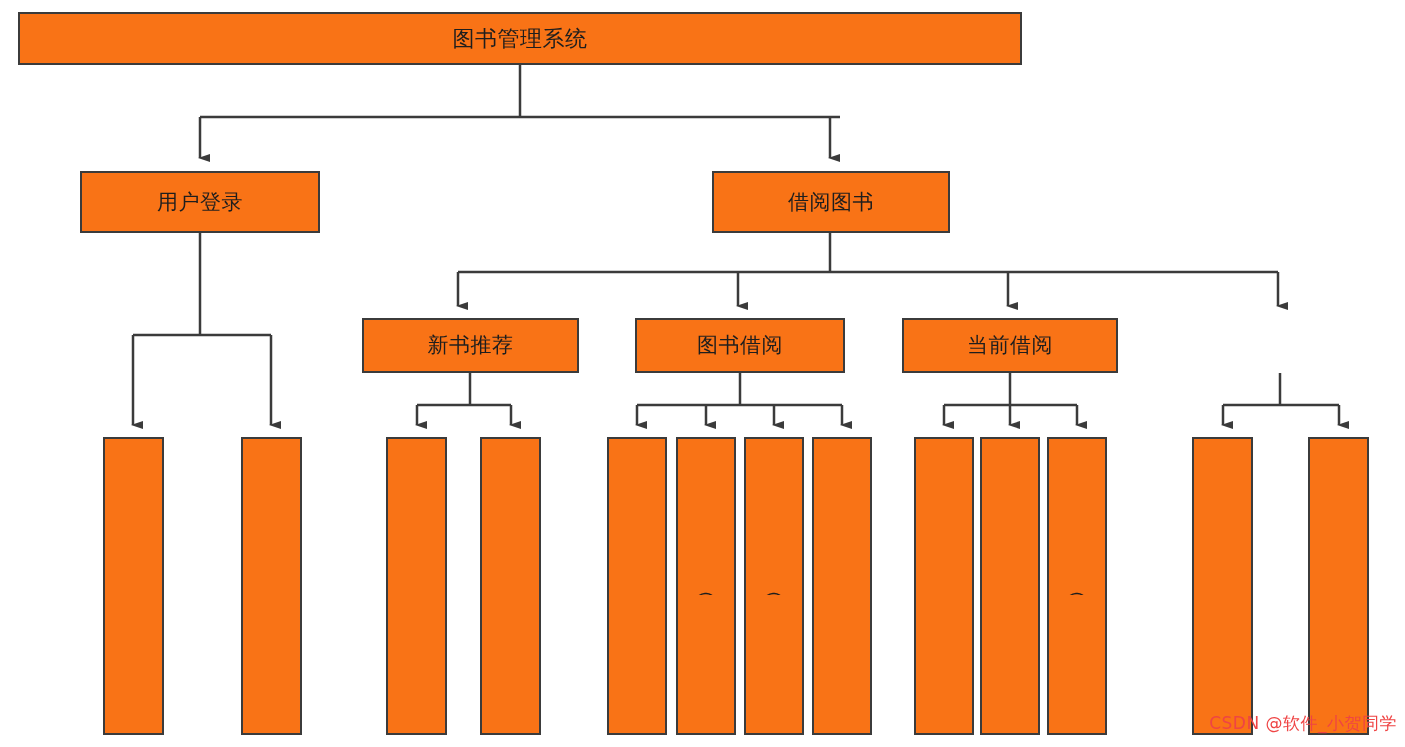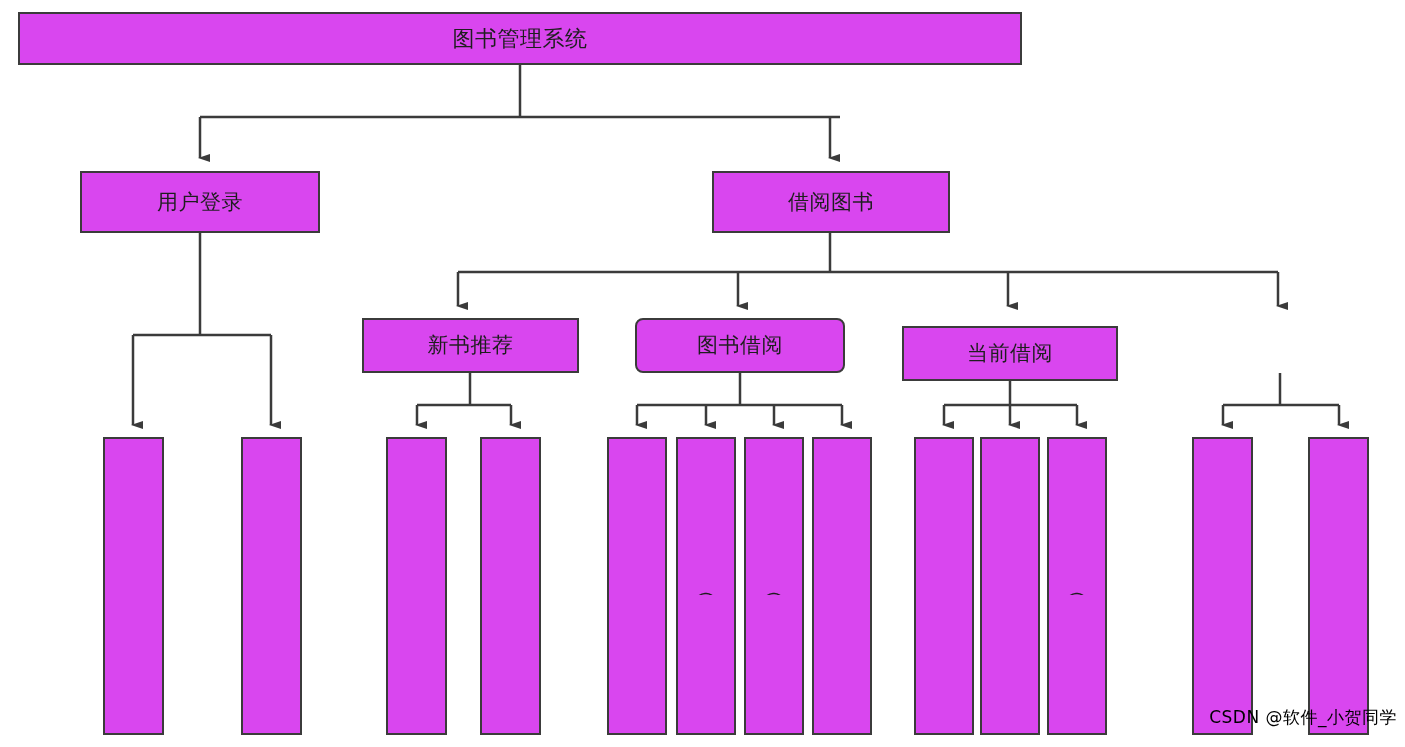--- a/index.html
+++ b/index.html
@@ -22,21 +22,21 @@
     left: 0;
     top: 0;
     width: 1405px;
     height: 747px;
     pointer-events: none;
   }
   .node {
     position: absolute;
     box-sizing: border-box;
     border: 2.5px solid #3b3b3b;
-    background: #d946ef;
+    background: #f97316;
     display: flex;
     align-items: center;
     justify-content: center;
     color: #1e1e1e;
   }
   .node .lbl {
     display: block;
     text-align: center;
     line-height: 1.18;
     letter-spacing: 0.5px;
@@ -59,23 +59,23 @@
     font-size: 25px;
     line-height: 1.05;
     letter-spacing: 2px;
     white-space: nowrap;
     max-height: 100%;
     overflow: hidden;
   }
   #watermark {
     position: absolute;
     right: 8px;
-    bottom: 18px;
+    bottom: 12px;
     font-size: 17px;
-    color: #000000;
+    color: #ef4444;
     letter-spacing: 0.5px;
     white-space: nowrap;
     user-select: none;
   }
 </style>
 </head>
 <body>
 
 <div id="canvas">
 
@@ -136,24 +136,24 @@
   <div class="node horiz" style="left:80px; top:171px; width:240px; height:62px;">
     <span class="lbl">用户登录</span>
   </div>
   <div class="node horiz" style="left:712px; top:171px; width:238px; height:62px;">
     <span class="lbl">借阅图书</span>
   </div>
 
   <div class="node horiz" style="left:362px; top:318px; width:217px; height:55px;">
     <span class="lbl">新书推荐</span>
   </div>
-  <div class="node horiz" style="left:635px; top:318px; width:210px; height:55px;border-radius:8px;">
+  <div class="node horiz" style="left:635px; top:318px; width:210px; height:55px;">
     <span class="lbl">图书借阅</span>
   </div>
-  <div class="node horiz" style="left:902px; top:318px; width:216px; height:55px;margin-top:8px;">
+  <div class="node horiz" style="left:902px; top:318px; width:216px; height:55px;">
     <span class="lbl">当前借阅</span>
   </div>
 
   <div class="node vert" style="left:103px; top:437px; width:61px; height:298px;">
     <span class="lbl">用户登录</span>
   </div>
   <div class="node vert" style="left:241px; top:437px; width:61px; height:298px;">
     <span class="lbl">注销登录</span>
   </div>
 

